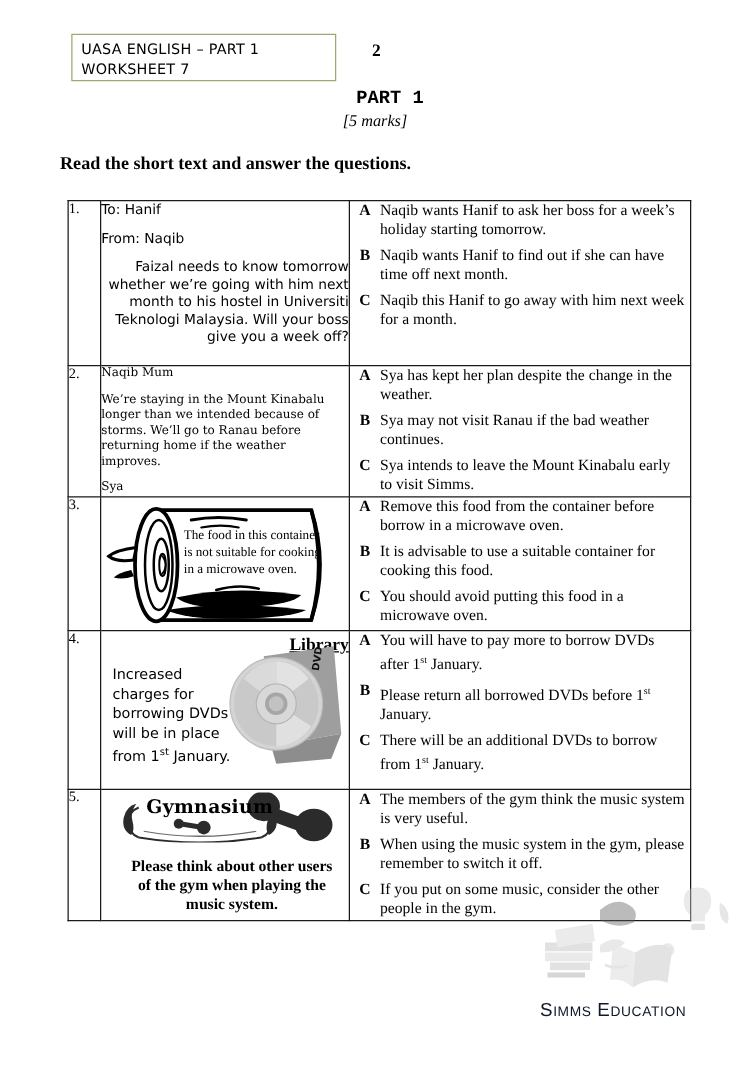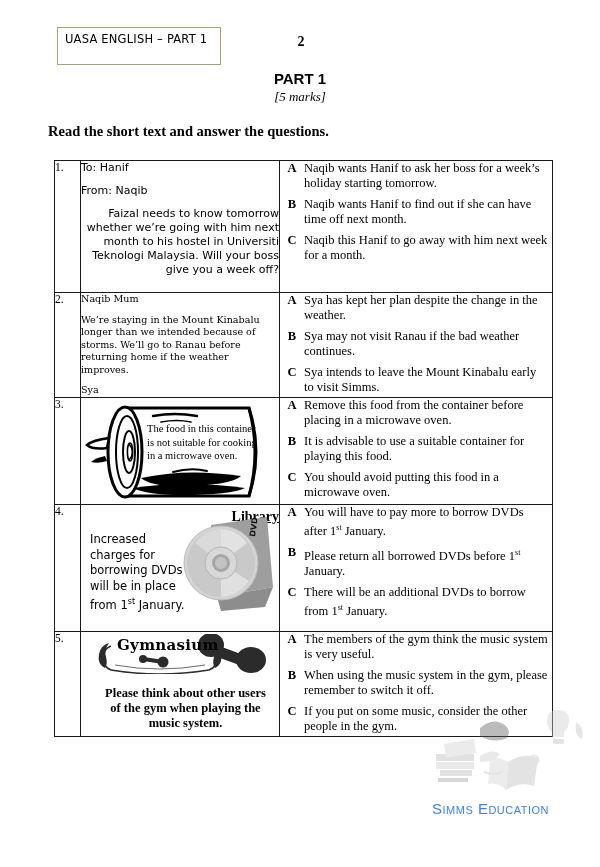--- a/index.html
+++ b/index.html
@@ -14,21 +14,21 @@
     font-family: "Liberation Serif", serif;
     color: #000;
     overflow: hidden;
   }
 
   
   #header-box {
     position: absolute;
     left: 57px;
     top: 27px;
-    width: 164px;
+    width: 212px;
     height: 38px;
     border: 1px solid #9aaa72;
     box-sizing: border-box;
     padding: 3px 7px 0 7px;
   }
   #header-box .hline {
     font-family: "DejaVu Sans", sans-serif;
     font-size: 11.5px;
     line-height: 16px;
     letter-spacing: 0.2px;
@@ -41,25 +41,25 @@
     top: 34px;
     width: 30px;
     text-align: center;
     font-family: "Liberation Serif", serif;
     font-weight: bold;
     font-size: 14px;
   }
 
   #part-title {
     position: absolute;
-    left: 240px;
+    left: 252px;
     top: 70px;
     width: 120px;
     text-align: center;
-    font-family: Liberation Sans, sans-serif;
+    font-family: Liberation Mono, monospace;
     font-weight: bold;
     font-size: 15px;
   }
   #marks {
     position: absolute;
     left: 240px;
     top: 89px;
     width: 120px;
     text-align: center;
     font-family: "Liberation Serif", serif;
@@ -225,29 +225,30 @@
     pointer-events: none;
   }
   #watermark .wm-text {
     position: absolute;
     left: 2px;
     top: 100px;
     font-family: "Liberation Sans", sans-serif;
     font-size: 15px;
     font-variant: small-caps;
     letter-spacing: 0.5px;
-    color: #3b82f6;
+    color: #0f172a;
     white-space: nowrap;
   }
 </style>
 </head>
 <body>
 
 <div id="header-box">
   <div class="hline">UASA ENGLISH – PART 1</div>
+  <div class="hline">WORKSHEET 7</div>
 </div>
 
 <div id="page-number">2</div>
 <div id="part-title">PART 1</div>
 <div id="marks"><i>[5 marks]</i></div>
 <div id="instruction">Read the short text and answer the questions.</div>
 
 <table id="qtable">
   <tbody>
 
@@ -327,25 +328,25 @@
           <path d="M60 78 Q105 68 160 76 Q150 86 96 86 Q70 86 60 78 Z" fill="#000"></path>
           <path d="M52 88 Q105 80 164 88 Q150 95 100 95 Q66 95 52 88 Z" fill="#000"></path>
           <path d="M92 72 q18 -5 34 -1" fill="none" stroke="#000" stroke-width="2" stroke-linecap="round"></path>
         </svg>
         <div class="can-text">The food in this container is not suitable for cooking in a microwave oven.</div>
       </div>
     </td>
     <td class="optcell">
       <div class="opt">
         <div class="opt-letter">A</div>
-        <div class="opt-text">Remove this food from the container before placing in a microwave oven.</div>
+        <div class="opt-text">Remove this food from the container before borrow in a microwave oven.</div>
       </div>
       <div class="opt">
         <div class="opt-letter">B</div>
-        <div class="opt-text">It is advisable to use a suitable container for playing this food.</div>
+        <div class="opt-text">It is advisable to use a suitable container for cooking this food.</div>
       </div>
       <div class="opt">
         <div class="opt-letter">C</div>
         <div class="opt-text">You should avoid putting this food in a microwave oven.</div>
       </div>
     </td>
   </tr>
 
   <tr>
     <td class="numcell">4.</td>

